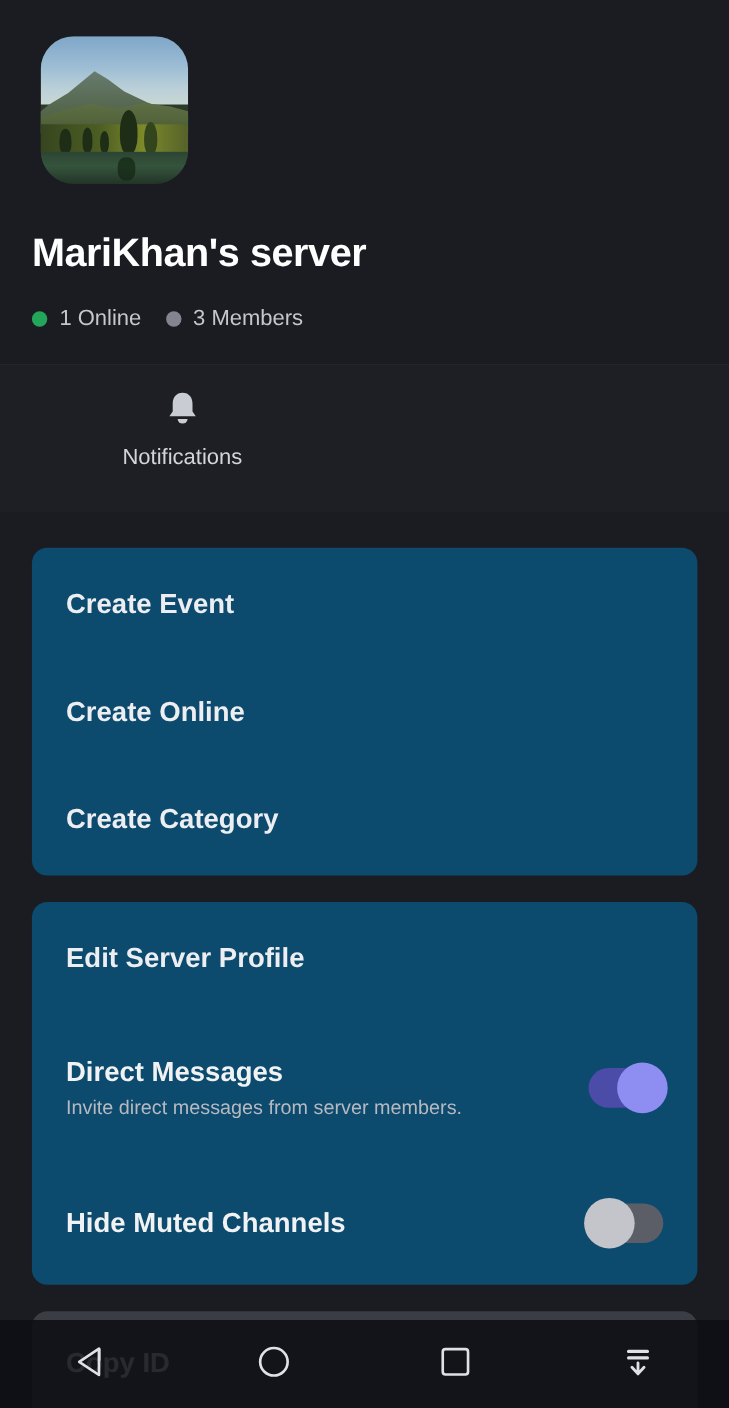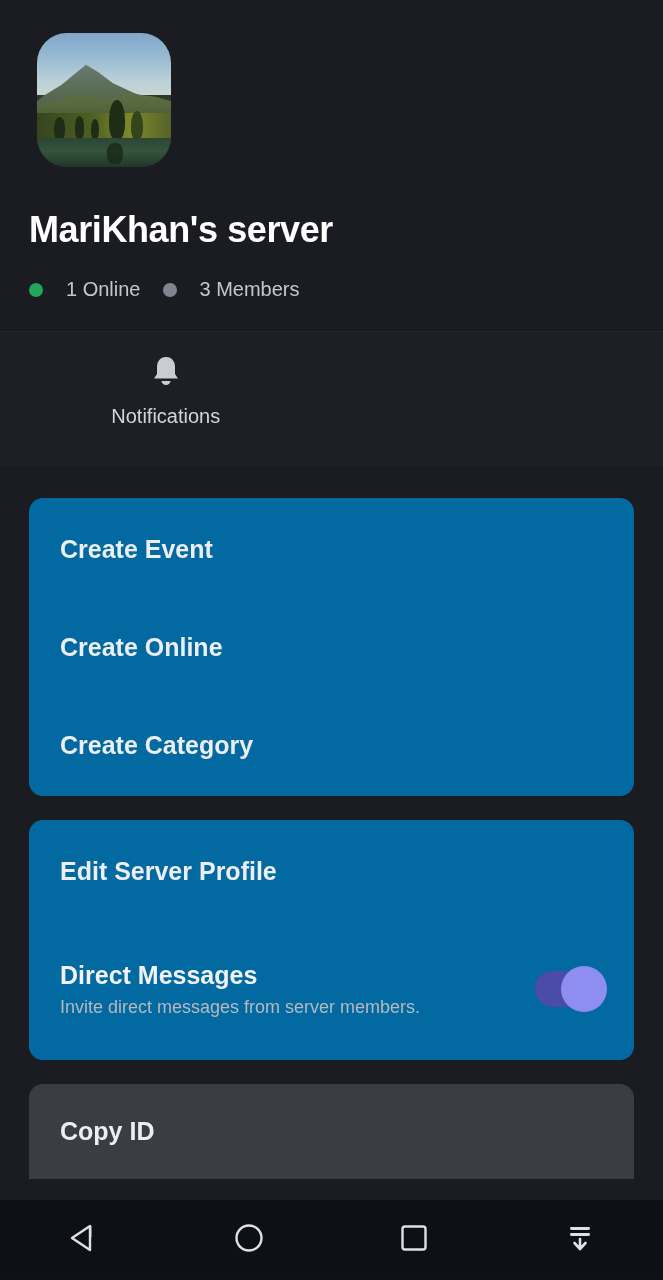--- a/index.html
+++ b/index.html
@@ -74,21 +74,21 @@
     font-size:36px;
     font-weight:bold;
     color:#ffffff;
     letter-spacing:-0.4px;
   }
   .meta-row {
     position:absolute;
     left:29px; top:278px;
     display:flex; align-items:center; gap:22px;
   }
-  .meta-item { display:flex; align-items:center; gap:23px; }
+  .meta-item { display:flex; align-items:center; gap:11px; }
   .dot { width:14px; height:14px; border-radius:50%; }
   .dot-online { background:#23a55a; }
   .dot-members { background:#82858f; }
   .meta-text { font-size:20px; color:#c4c7ce; }
 
   
   .actionbar {
     position:relative;
     height:134px;
     background:#1e1f25;
@@ -111,21 +111,21 @@
     background:#27282e;
     padding-top:16px;
     flex:none;
     justify-content:flex-start;
   }
 
   
   .scroll { position:relative; }
   .card {
     margin:0 29px 24px 29px;
-    background:#0369a1;
+    background:#0c4a6e;
     border-radius:14px;
     padding:2px 0;
   }
   .card-item {
     padding:0 31px;
     height:98px;
     display:flex; align-items:center;
     justify-content:space-between;
   }
   .card-item .txt-wrap { display:flex; flex-direction:column; gap:7px; }
@@ -246,20 +246,26 @@
       <div class="card-item" style="height:138px;">
         <div class="txt-wrap">
           <span class="item-title">Direct Messages</span>
           <span class="item-sub">Invite direct messages from server members.</span>
         </div>
         <div class="toggle on">
           <span class="knob"></span>
         </div>
       </div>
 
+      <div class="card-item" style="height:108px;">
+        <span class="item-title">Hide Muted Channels</span>
+        <div class="toggle off">
+          <span class="knob"></span>
+        </div>
+      </div>
     </div>
 
     <div class="third-card">
       <span class="item-plain">Copy ID</span>
     </div>
   </div>
 
   <div class="navbar">
 
     <div class="navbtn">

